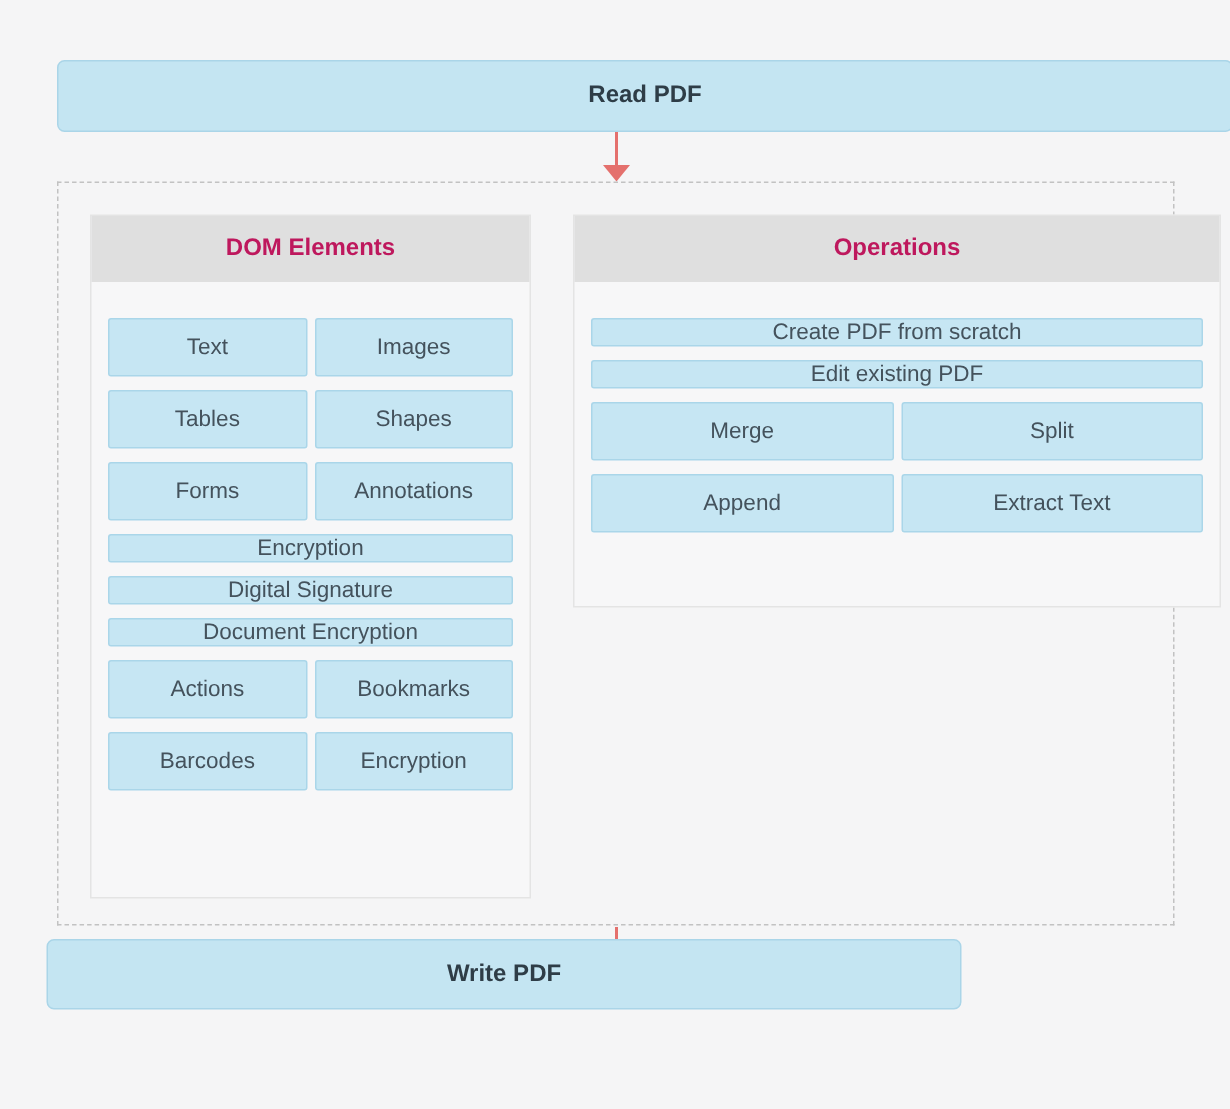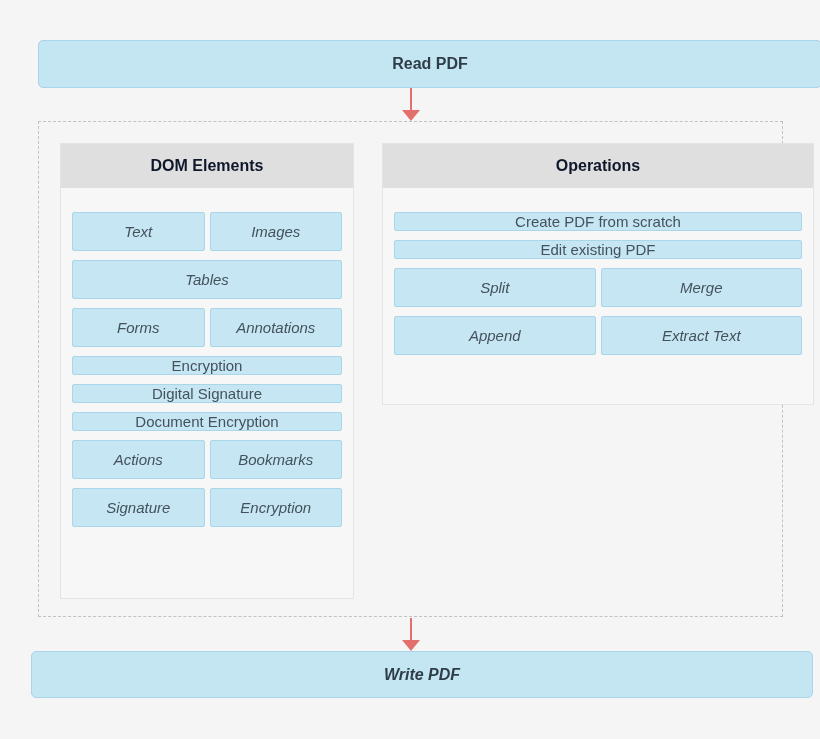--- a/index.html
+++ b/index.html
@@ -16,21 +16,21 @@
   .banner {
     position: absolute;
     background: #c4e5f2;
     border: 1px solid #aad5e8;
     border-radius: 5px;
     display: flex; align-items: center; justify-content: center;
     font-size: 16px; font-weight: bold; color: #2e3d47;
     box-sizing: border-box;
   }
   .banner-read  { left: 38px; top: 40px;  width: 784px; height: 48px; }
-  .banner-write { left: 31px; top: 651px; width: 782px; height: 47px; font-style: italic; }
+  .banner-write { left: 31px; top: 626px; width: 610px; height: 47px; }
 
   
   .arrow {
     position: absolute;
     width: 18px;
     display: flex; flex-direction: column; align-items: center;
   }
   .arrow .shaft { width: 2px; flex: 1; background: #e4706d; }
   .arrow .head  {
     width: 0; height: 0;
@@ -56,28 +56,28 @@
     border: 1px solid #e4e4e4;
     box-sizing: border-box;
   }
   .panel-dom { left: 60px;  top: 143px; width: 294px; height: 456px; }
   .panel-ops { left: 382px; top: 143px; width: 432px; height: 262px; }
 
   .panel-header {
     height: 44px;
     background: #dfdfdf;
     display: flex; align-items: center; justify-content: center;
-    font-size: 16px; font-weight: bold; color: #0f172a;
+    font-size: 16px; font-weight: bold; color: #be185d;
   }
   .panel-body {
     padding: 24px 11px 14px 11px;
     display: flex; flex-direction: column; gap: 9px;
     box-sizing: border-box;
   }
-  .btn-row { display: flex; gap: 5px; font-style: italic; }
+  .btn-row { display: flex; gap: 5px; }
 
   .box-btn {
     height: 39px;
     background: #c6e6f3;
     border: 1px solid #aad6e9;
     border-radius: 2px;
     display: flex; align-items: center; justify-content: center;
     font-size: 15px; color: #44525c;
     box-sizing: border-box;
     flex: 1;
@@ -104,49 +104,50 @@
     <div class="panel-header">
       <span>DOM Elements</span>
     </div>
     <div class="panel-body">
       <div class="btn-row">
         <div class="box-btn">Text</div>
         <div class="box-btn">Images</div>
       </div>
       <div class="btn-row">
         <div class="box-btn">Tables</div>
+        <div class="box-btn">Shapes</div>
       </div>
       <div class="btn-row">
         <div class="box-btn">Forms</div>
         <div class="box-btn">Annotations</div>
       </div>
       <div class="box-btn">Encryption</div>
       <div class="box-btn">Digital Signature</div>
       <div class="box-btn">Document Encryption</div>
       <div class="btn-row">
         <div class="box-btn">Actions</div>
         <div class="box-btn">Bookmarks</div>
       </div>
       <div class="btn-row">
-        <div class="box-btn">Signature</div>
+        <div class="box-btn">Barcodes</div>
         <div class="box-btn">Encryption</div>
       </div>
     </div>
   </div>
 
   <div class="panel panel-ops">
     <div class="panel-header">
       <span>Operations</span>
     </div>
     <div class="panel-body">
       <div class="box-btn">Create PDF from scratch</div>
       <div class="box-btn">Edit existing PDF</div>
       <div class="btn-row">
+        <div class="box-btn">Merge</div>
         <div class="box-btn">Split</div>
-        <div class="box-btn">Merge</div>
       </div>
       <div class="btn-row">
         <div class="box-btn">Append</div>
         <div class="box-btn">Extract Text</div>
       </div>
     </div>
   </div>
 
   <div class="arrow arrow-bottom">
     <div class="shaft"></div>

